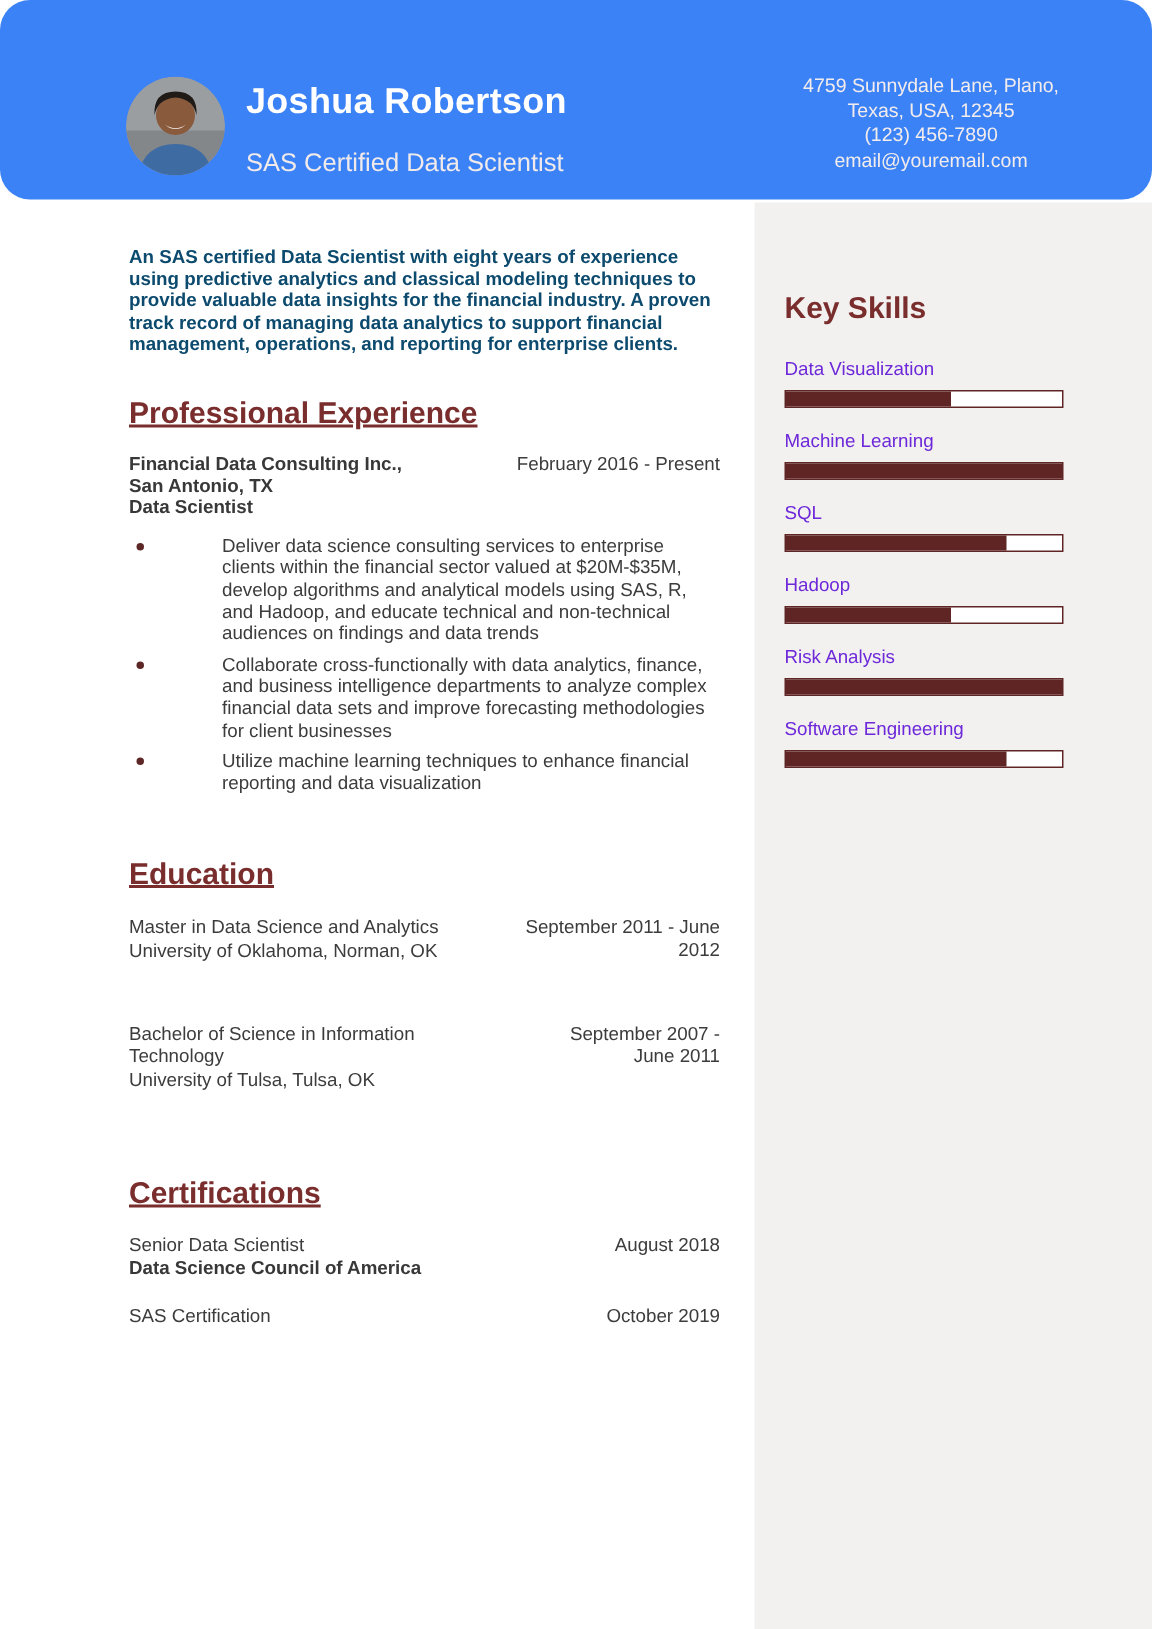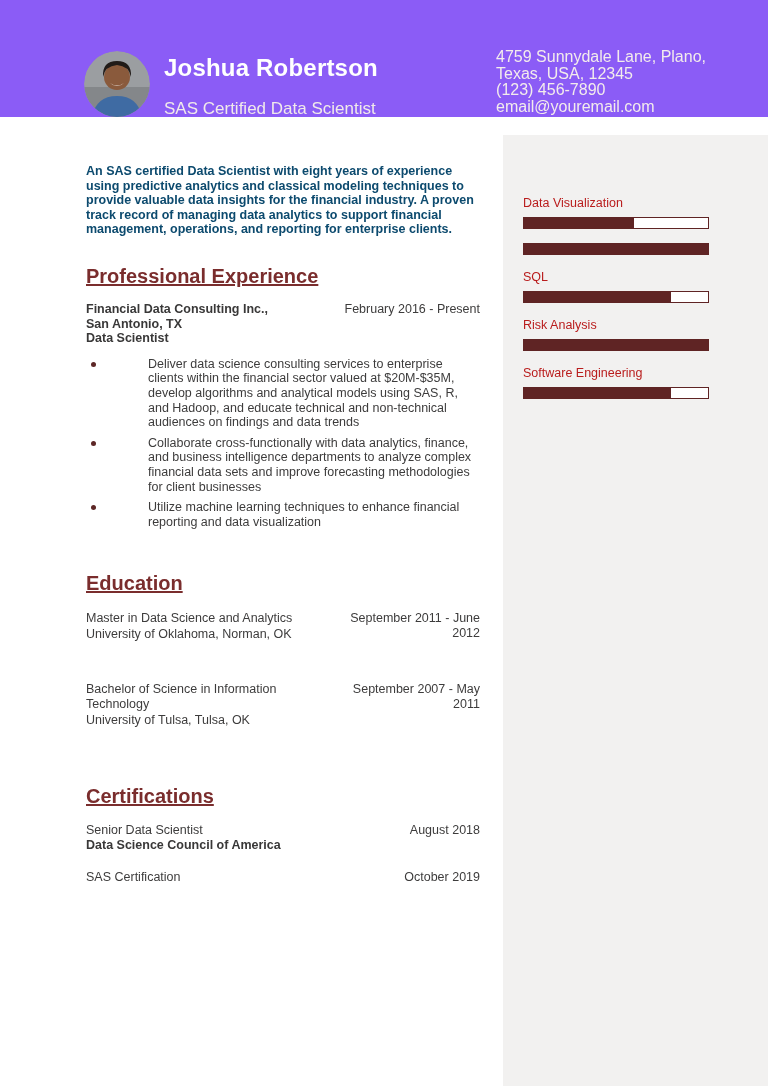--- a/index.html
+++ b/index.html
@@ -7,48 +7,49 @@
     width:768px;height:1086px;
     font-family:"Liberation Sans", sans-serif;
     background:#ffffff;
     position:relative;
     overflow:hidden;
   }
   .page{position:relative;width:768px;height:1086px;background:#ffffff;}
 
   
   .header{
-    position:absolute;left:0;top:0;width:768px;height:117px;
-    background:#8b5cf6;
+    position:absolute;left:0;top:0;width:768px;height:133px;
+    background:#3b82f6;
+    border-radius:20px;
   }
   .avatar{
     position:absolute;left:84px;top:51px;width:66px;height:66px;
     border-radius:50%;overflow:hidden;
   }
   .name-block{position:absolute;left:164px;top:54px;color:#ffffff;}
   .name{font-size:24px;font-weight:bold;letter-spacing:0.2px;line-height:28px;}
   .job-title{font-size:17px;font-weight:400;color:#f1eaea;line-height:24px;margin-top:15px;}
   .contact{
     position:absolute;right:62px;top:49px;
-    text-align:left;color:#f3ecec;font-size:16px;line-height:16.5px;
+    text-align:center;color:#f3ecec;font-size:13px;line-height:16.5px;
   }
 
   
   .sidebar{
     position:absolute;left:503px;top:135px;width:265px;height:951px;
     background:#f2f1f0;
     box-sizing:border-box;
     padding:60px 22px 0 20px;
   }
   .sidebar h2{
     margin:0 0 20px 0;
     font-size:20px;font-weight:bold;color:#7a2d2d;
   }
   .skill{margin-bottom:14px;}
-  .skill-label{font-size:12.5px;color:#b91c1c;line-height:17px;margin-bottom:5px;}
+  .skill-label{font-size:12.5px;color:#6d28d9;line-height:17px;margin-bottom:5px;}
   .skill-bar{
     width:186px;height:12px;
     border:1px solid #5f2424;background:#ffffff;
     box-sizing:border-box;
   }
   .skill-fill{height:100%;background:#5f2424;}
 
   
   .main{
     position:absolute;left:86px;top:164px;width:394px;
@@ -115,36 +116,44 @@
     </div>
     <div class="contact">
       <div>4759 Sunnydale Lane, Plano,</div>
       <div>Texas, USA, 12345</div>
       <div>(123) 456-7890</div>
       <div>email@youremail.com</div>
     </div>
   </div>
 
   <div class="sidebar">
+    <h2>Key Skills</h2>
 
     <div class="skill">
       <div class="skill-label">Data Visualization</div>
       <div class="skill-bar">
         <div class="skill-fill" style="width: 60%;"></div>
       </div>
     </div>
     <div class="skill">
+      <div class="skill-label">Machine Learning</div>
       <div class="skill-bar">
         <div class="skill-fill" style="width: 100%;"></div>
       </div>
     </div>
     <div class="skill">
       <div class="skill-label">SQL</div>
       <div class="skill-bar">
         <div class="skill-fill" style="width: 80%;"></div>
+      </div>
+    </div>
+    <div class="skill">
+      <div class="skill-label">Hadoop</div>
+      <div class="skill-bar">
+        <div class="skill-fill" style="width: 60%;"></div>
       </div>
     </div>
     <div class="skill">
       <div class="skill-label">Risk Analysis</div>
       <div class="skill-bar">
         <div class="skill-fill" style="width: 100%;"></div>
       </div>
     </div>
     <div class="skill">
       <div class="skill-label">Software Engineering</div>
@@ -194,21 +203,21 @@
         <div class="edu-school">University of Oklahoma, Norman, OK</div>
       </div>
       <div class="right">September 2011 - June 2012</div>
     </div>
 
     <div class="edu-entry-2 row">
       <div class="left" style="flex:0 0 200px;">
         <div>Bachelor of Science in Information Technology</div>
         <div class="edu-school">University of Tulsa, Tulsa, OK</div>
       </div>
-      <div class="right narrow">September 2007 - May 2011</div>
+      <div class="right narrow">September 2007 - June 2011</div>
     </div>
 
     <h2 class="section-heading h-certifications">Certifications</h2>
 
     <div class="cert-entry-1 row">
       <div class="left">
         <div>Senior Data Scientist</div>
         <div class="bold">Data Science Council of America</div>
       </div>
       <div class="right">August 2018</div>

